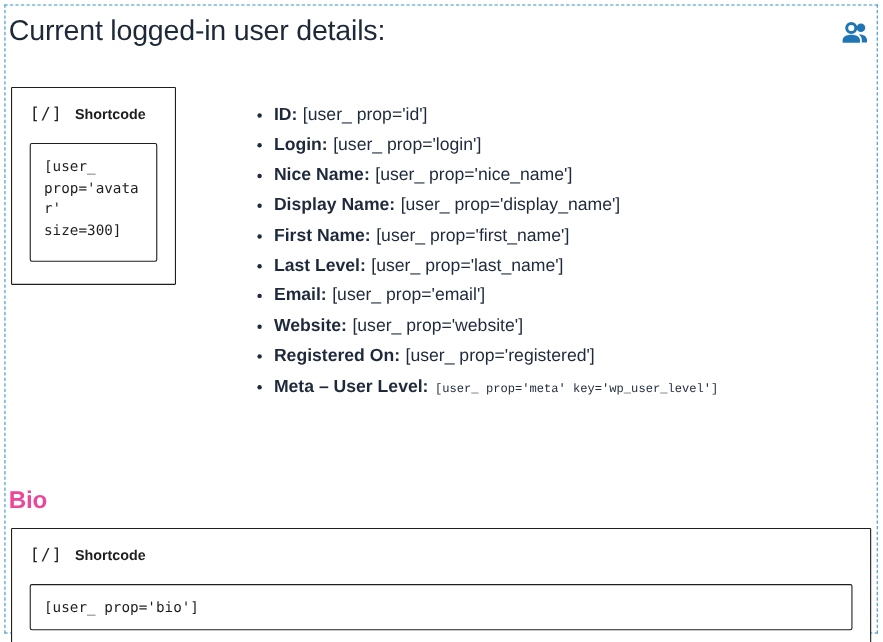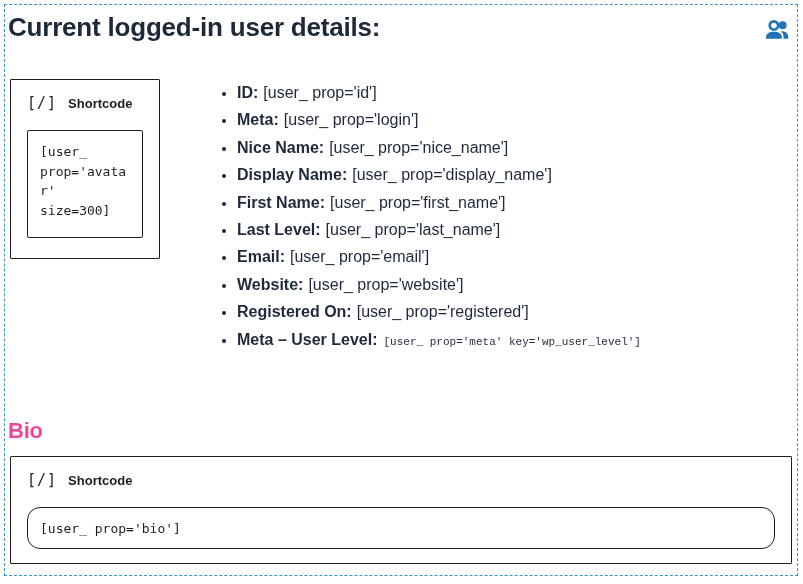--- a/index.html
+++ b/index.html
@@ -16,21 +16,21 @@
     top: 4px; left: 4px; right: 5px; bottom: 8px;
     border: 1px dashed #3a93c6;
     padding: 0 3px;
     box-sizing: border-box;
   }
   .page-header { position: relative; }
   h1.page-title {
     margin: 5px 0 0 0;
     font-size: 26px;
     line-height: 35px;
-    font-weight: 700;
+    font-weight: 400;
     color: #1d2939;
     letter-spacing: -0.2px;
   }
   .users-icon {
     position: absolute;
     top: 8px; right: 3px;
     width: 27px; height: 23px;
   }
   .content-row {
     display: flex;
@@ -78,24 +78,24 @@
     font-size: 13px;
     line-height: 19.5px;
     color: #1e1e1e;
     resize: none;
     outline: none;
     background: #fff;
     overflow: hidden;
   }
   .sc-block.small textarea.sc-input { height: 108px; }
   .sc-block.wide { margin: 12px 0 0 2px; width: calc(100% - 4px); }
-  .sc-block.wide textarea.sc-input { height: 42px; border-radius: 13px; }
+  .sc-block.wide textarea.sc-input { height: 42px; }
 
   ul.props-list {
-    margin: 0;
+    margin: 12px;
     padding: 0 0 0 77px;
     list-style: disc outside;
   }
   ul.props-list li {
     font-size: 16px;
     line-height: 27.4px;
     color: #1e293b;
   }
   ul.props-list li::marker { color: #1e293b; font-size: 13px; }
   .lbl { font-weight: 700; }
@@ -136,21 +136,21 @@
     <div class="sc-block small">
       <div class="sc-head">
         <span class="sc-icon">[/]</span>
         <span class="sc-label">Shortcode</span>
       </div>
       <textarea class="sc-input" spellcheck="false" style="">[user_ prop='avatar' size=300]</textarea>
     </div>
 
     <ul class="props-list">
       <li><span class="lbl">ID:</span><span class="val">[user_ prop='id']</span></li>
-      <li><span class="lbl">Meta:</span><span class="val">[user_ prop='login']</span></li>
+      <li><span class="lbl">Login:</span><span class="val">[user_ prop='login']</span></li>
       <li><span class="lbl">Nice Name:</span><span class="val">[user_ prop='nice_name']</span></li>
       <li><span class="lbl">Display Name:</span><span class="val">[user_ prop='display_name']</span></li>
       <li><span class="lbl">First Name:</span><span class="val">[user_ prop='first_name']</span></li>
       <li><span class="lbl">Last Level:</span><span class="val">[user_ prop='last_name']</span></li>
       <li><span class="lbl">Email:</span><span class="val">[user_ prop='email']</span></li>
       <li><span class="lbl">Website:</span><span class="val">[user_ prop='website']</span></li>
       <li><span class="lbl">Registered On:</span><span class="val">[user_ prop='registered']</span></li>
       <li><span class="lbl">Meta – User Level:</span><span class="val code">[user_ prop='meta' key='wp_user_level']</span></li>
     </ul>
 

